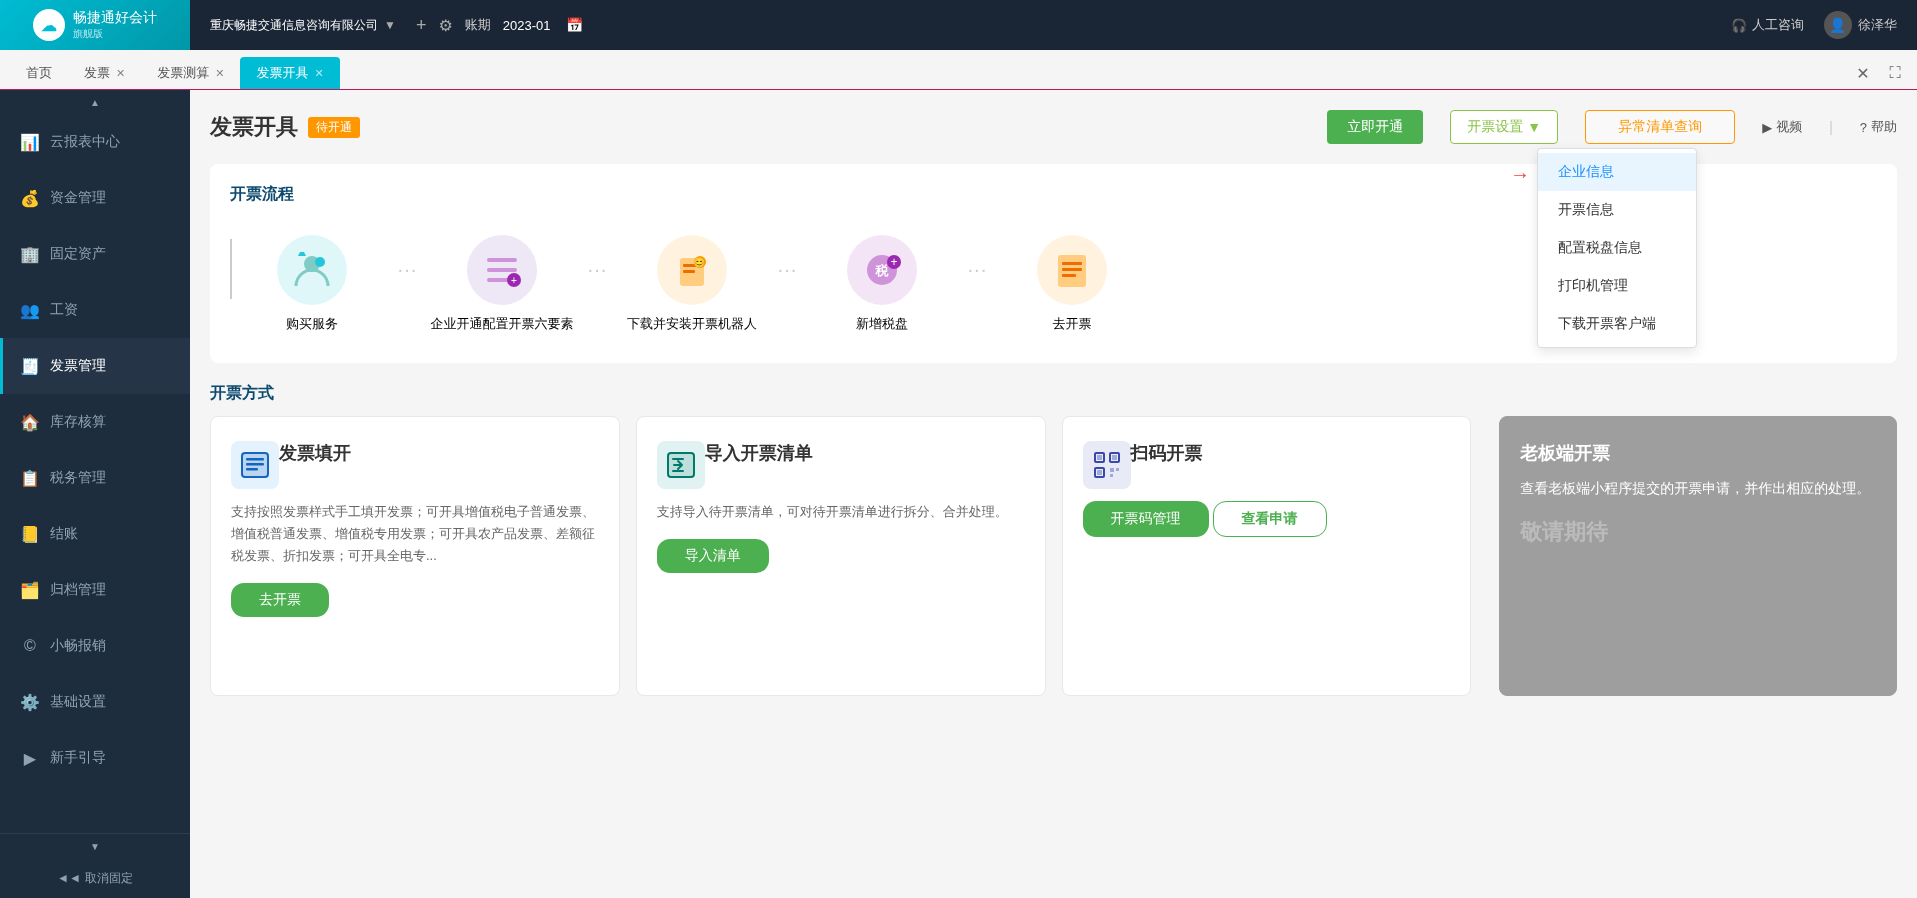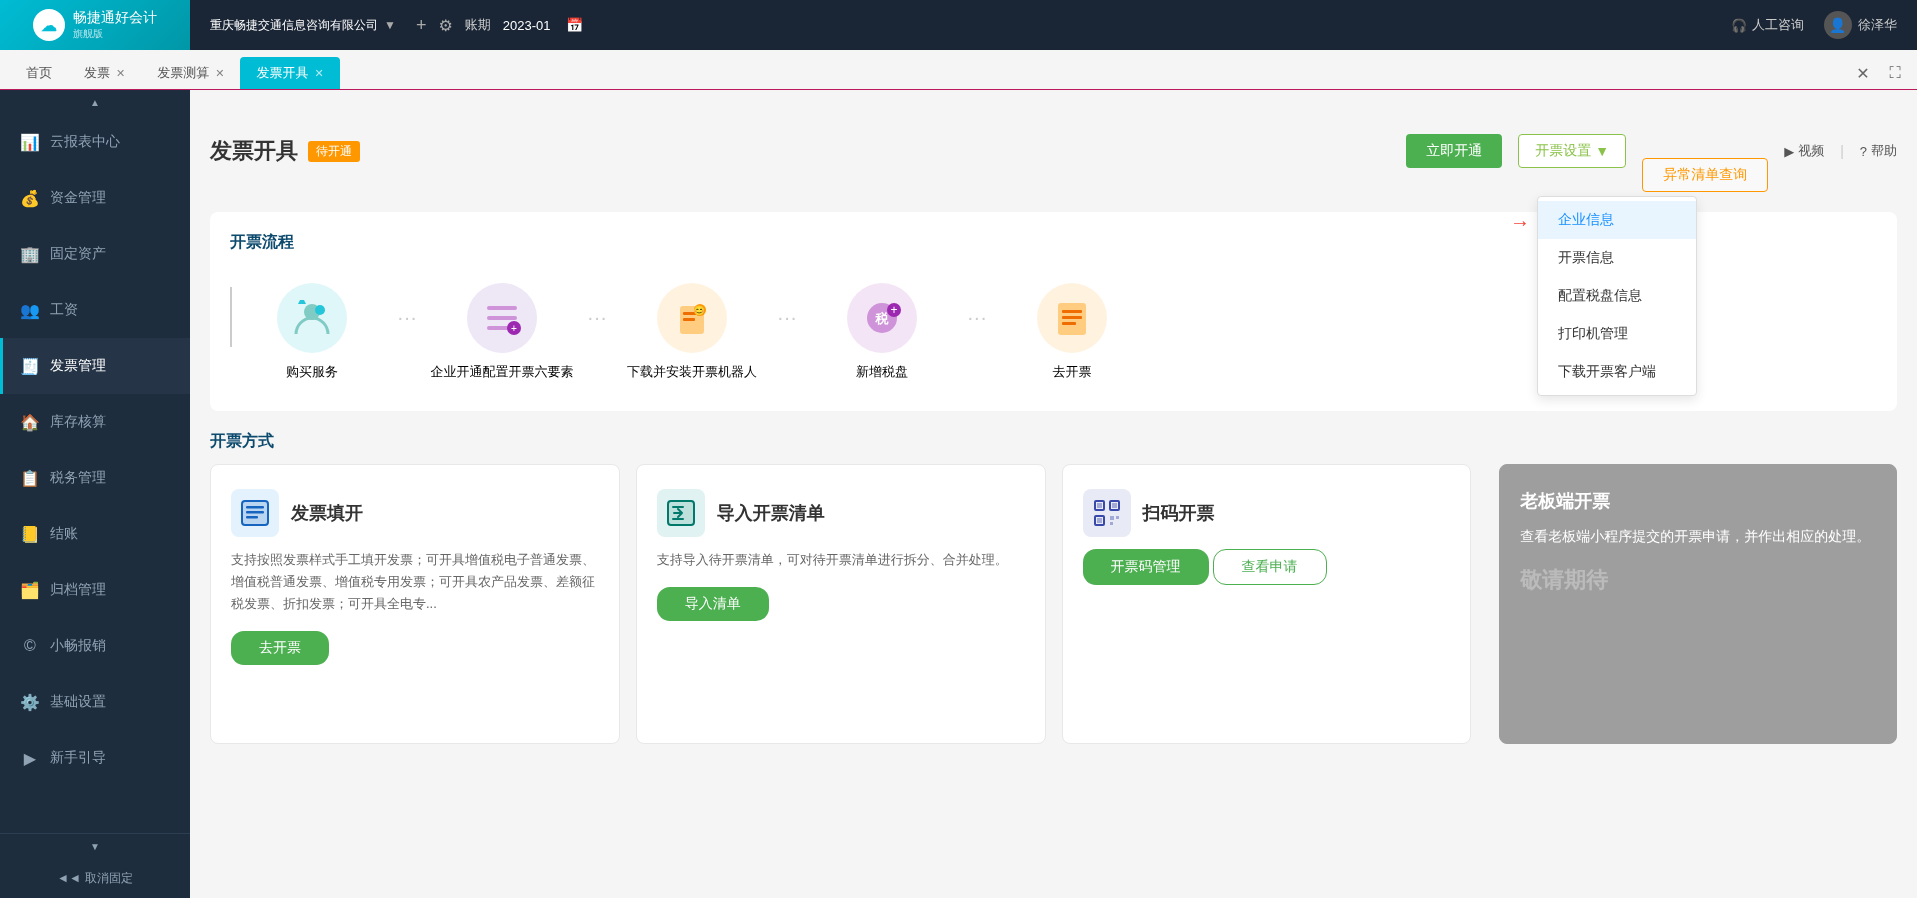--- a/index.html
+++ b/index.html
@@ -214,21 +214,21 @@
     .status-badge {
       background: #ff9800;
       color: white;
       font-size: 12px;
       padding: 2px 8px;
       border-radius: 3px;
     }
     .page-actions {
       display: flex;
       align-items: center;
-      gap: 16px;
+      gap: 27px;
       position: relative;
     }
     .btn-primary {
       background: #4caf50;
       color: white;
       border: none;
       padding: 8px 20px;
       border-radius: 4px;
       font-size: 14px;
       cursor: pointer;
@@ -242,26 +242,25 @@
       border-radius: 4px;
       font-size: 14px;
       cursor: pointer;
       display: flex; align-items: center; gap: 4px;
       font-family: inherit;
     }
     .btn-outline-yellow {
       background: #f9f9f9;
       color: #ff9800;
       border: 1px solid #ff9800;
-      padding: 7px 20px;
+      padding: 7px 32px;
       border-radius: 4px;
       font-size: 14px;
       cursor: pointer;
       font-family: inherit;
-      margin-top: 48px;
     }
     .btn-text-link {
       color: #555;
       font-size: 13px;
       cursor: pointer;
       display: flex; align-items: center; gap: 4px;
       background: none; border: none;
       font-family: inherit;
     }
 
@@ -354,22 +353,21 @@
       padding: 24px 20px;
       min-height: 280px;
     }
     .method-card.disabled {
       background: #9e9e9e;
       border-color: #9e9e9e;
       margin-left: 12px;
     }
     .method-card-header {
       display: flex;
-      align-items: center;
-      gap: 12px;
+      gap: 0;
       margin-bottom: 12px;
     }
     .method-icon {
       width: 48px; height: 48px;
       border-radius: 8px;
       display: flex; align-items: center; justify-content: center;
       font-size: 24px;
     }
     .method-icon.blue { background: #e3f2fd; color: #1565c0; }
     .method-icon.teal { background: #e0f2f1; color: #00796b; }
@@ -392,20 +390,21 @@
       padding: 8px 28px;
       border-radius: 13px;
       font-size: 14px;
       cursor: pointer;
       font-family: inherit;
     }
     .method-btn.outline {
       background: white;
       color: #4caf50;
       border: 1px solid #4caf50;
+      font-weight: bold;
     }
     .disabled-text {
       color: white;
       font-size: 14px;
       line-height: 1.7;
     }
     .disabled-overlay-text {
       font-size: 22px;
       color: white;
       font-weight: bold;

